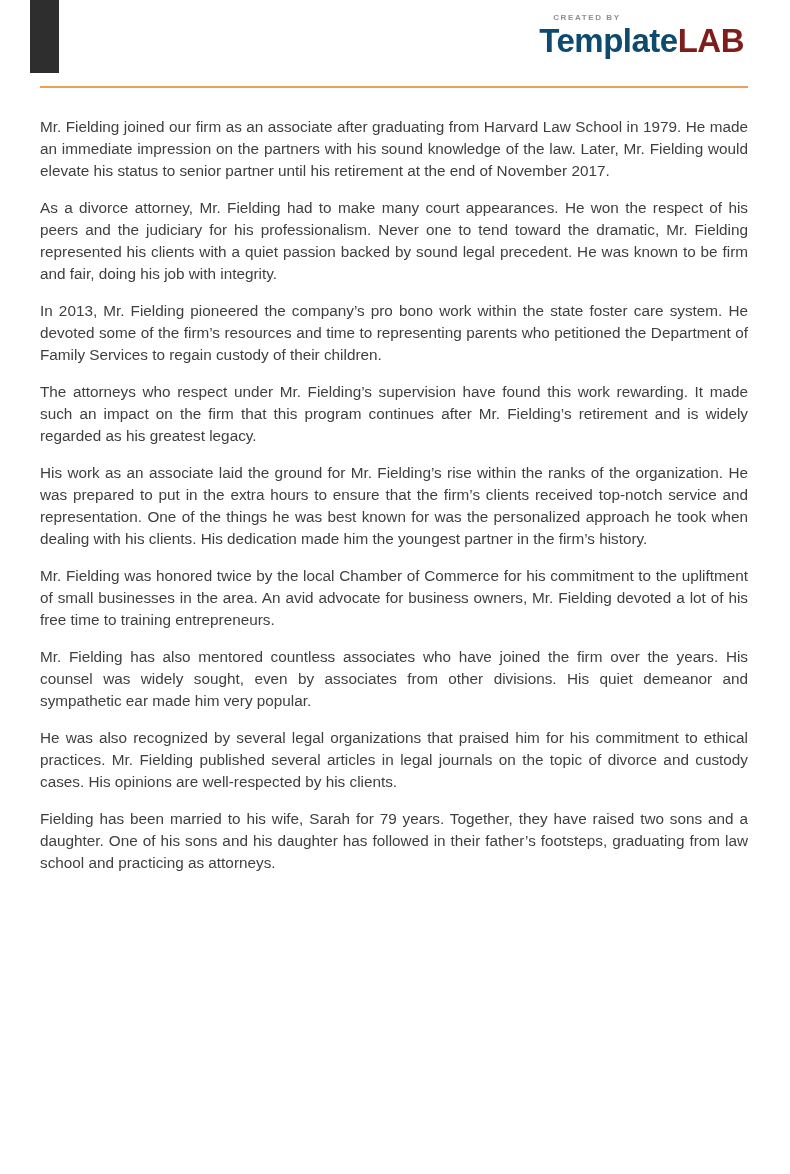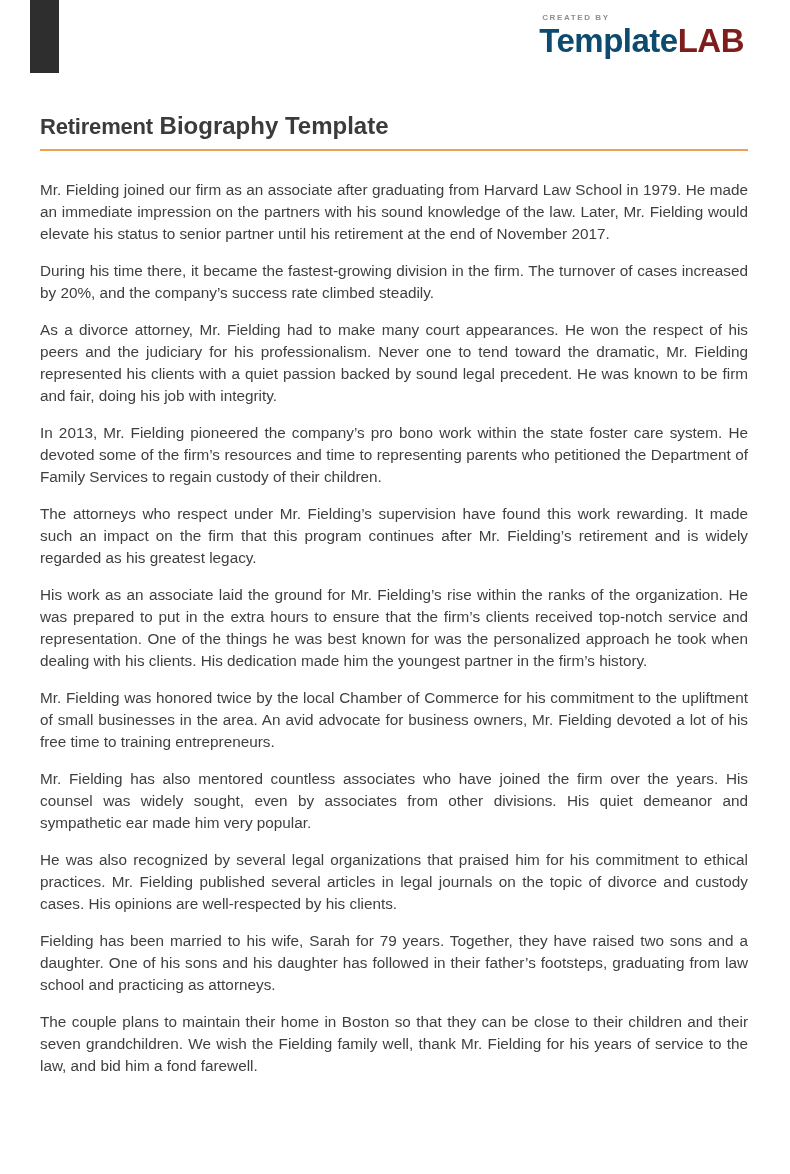--- a/index.html
+++ b/index.html
@@ -28,21 +28,21 @@
     padding: 14px 46px 0 0;
     display: flex;
     justify-content: flex-end;
   }
   .logo { text-align: left; line-height: 1; }
   .created-by {
     font-size: 8px;
     font-weight: 700;
     letter-spacing: 1.6px;
     color: #8f8f8f;
-    margin: 0 0 2px 3px;
+    margin: 0 0 2px 14px;
   }
   .logo-text {
     font-size: 33px;
     font-weight: 700;
     letter-spacing: -0.5px;
     white-space: nowrap;
   }
   .logo-primary { color: #0c4a6e; }
   .logo-secondary { color: #7f1d1d; }
   .title {
@@ -75,32 +75,28 @@
 
   <div class="corner-mark"></div>
 
   <header class="header">
     <div class="logo">
       <div class="created-by">CREATED BY</div>
       <div class="logo-text"><span class="logo-primary">Template</span><span class="logo-secondary">LAB</span></div>
     </div>
   </header>
 
-  <h1 class="title"><span class="title-lead">Retirement</span>
-    <span class="title-rest">Biography Template</span></h1>
 
   <div class="divider"></div>
 
   <main class="content">
     <p>Mr. Fielding joined our firm as an associate after graduating from Harvard Law School in 1979. He made an immediate impression on the partners with his sound knowledge of the law. Later, Mr. Fielding would elevate his status to senior partner until his retirement at the end of November 2017.</p>
-    <p>During his time there, it became the fastest-growing division in the firm. The turnover of cases increased by 20%, and the company’s success rate climbed steadily.</p>
     <p>As a divorce attorney, Mr. Fielding had to make many court appearances. He won the respect of his peers and the judiciary for his professionalism. Never one to tend toward the dramatic, Mr. Fielding represented his clients with a quiet passion backed by sound legal precedent. He was known to be firm and fair, doing his job with integrity.</p>
     <p>In 2013, Mr. Fielding pioneered the company’s pro bono work within the state foster care system. He devoted some of the firm’s resources and time to representing parents who petitioned the Department of Family Services to regain custody of their children.</p>
     <p>The attorneys who respect under Mr. Fielding’s supervision have found this work rewarding. It made such an impact on the firm that this program continues after Mr. Fielding’s retirement and is widely regarded as his greatest legacy.</p>
     <p>His work as an associate laid the ground for Mr. Fielding’s rise within the ranks of the organization. He was prepared to put in the extra hours to ensure that the firm’s clients received top-notch service and representation. One of the things he was best known for was the personalized approach he took when dealing with his clients. His dedication made him the youngest partner in the firm’s history.</p>
     <p>Mr. Fielding was honored twice by the local Chamber of Commerce for his commitment to the upliftment of small businesses in the area. An avid advocate for business owners, Mr. Fielding devoted a lot of his free time to training entrepreneurs.</p>
     <p>Mr. Fielding has also mentored countless associates who have joined the firm over the years. His counsel was widely sought, even by associates from other divisions. His quiet demeanor and sympathetic ear made him very popular.</p>
     <p>He was also recognized by several legal organizations that praised him for his commitment to ethical practices. Mr. Fielding published several articles in legal journals on the topic of divorce and custody cases. His opinions are well-respected by his clients.</p>
     <p>Fielding has been married to his wife, Sarah for 79 years. Together, they have raised two sons and a daughter. One of his sons and his daughter has followed in their father’s footsteps, graduating from law school and practicing as attorneys.</p>
-    <p>The couple plans to maintain their home in Boston so that they can be close to their children and their seven grandchildren. We wish the Fielding family well, thank Mr. Fielding for his years of service to the law, and bid him a fond farewell.</p>
   </main>
 
 </div>
 
 </body></html>

